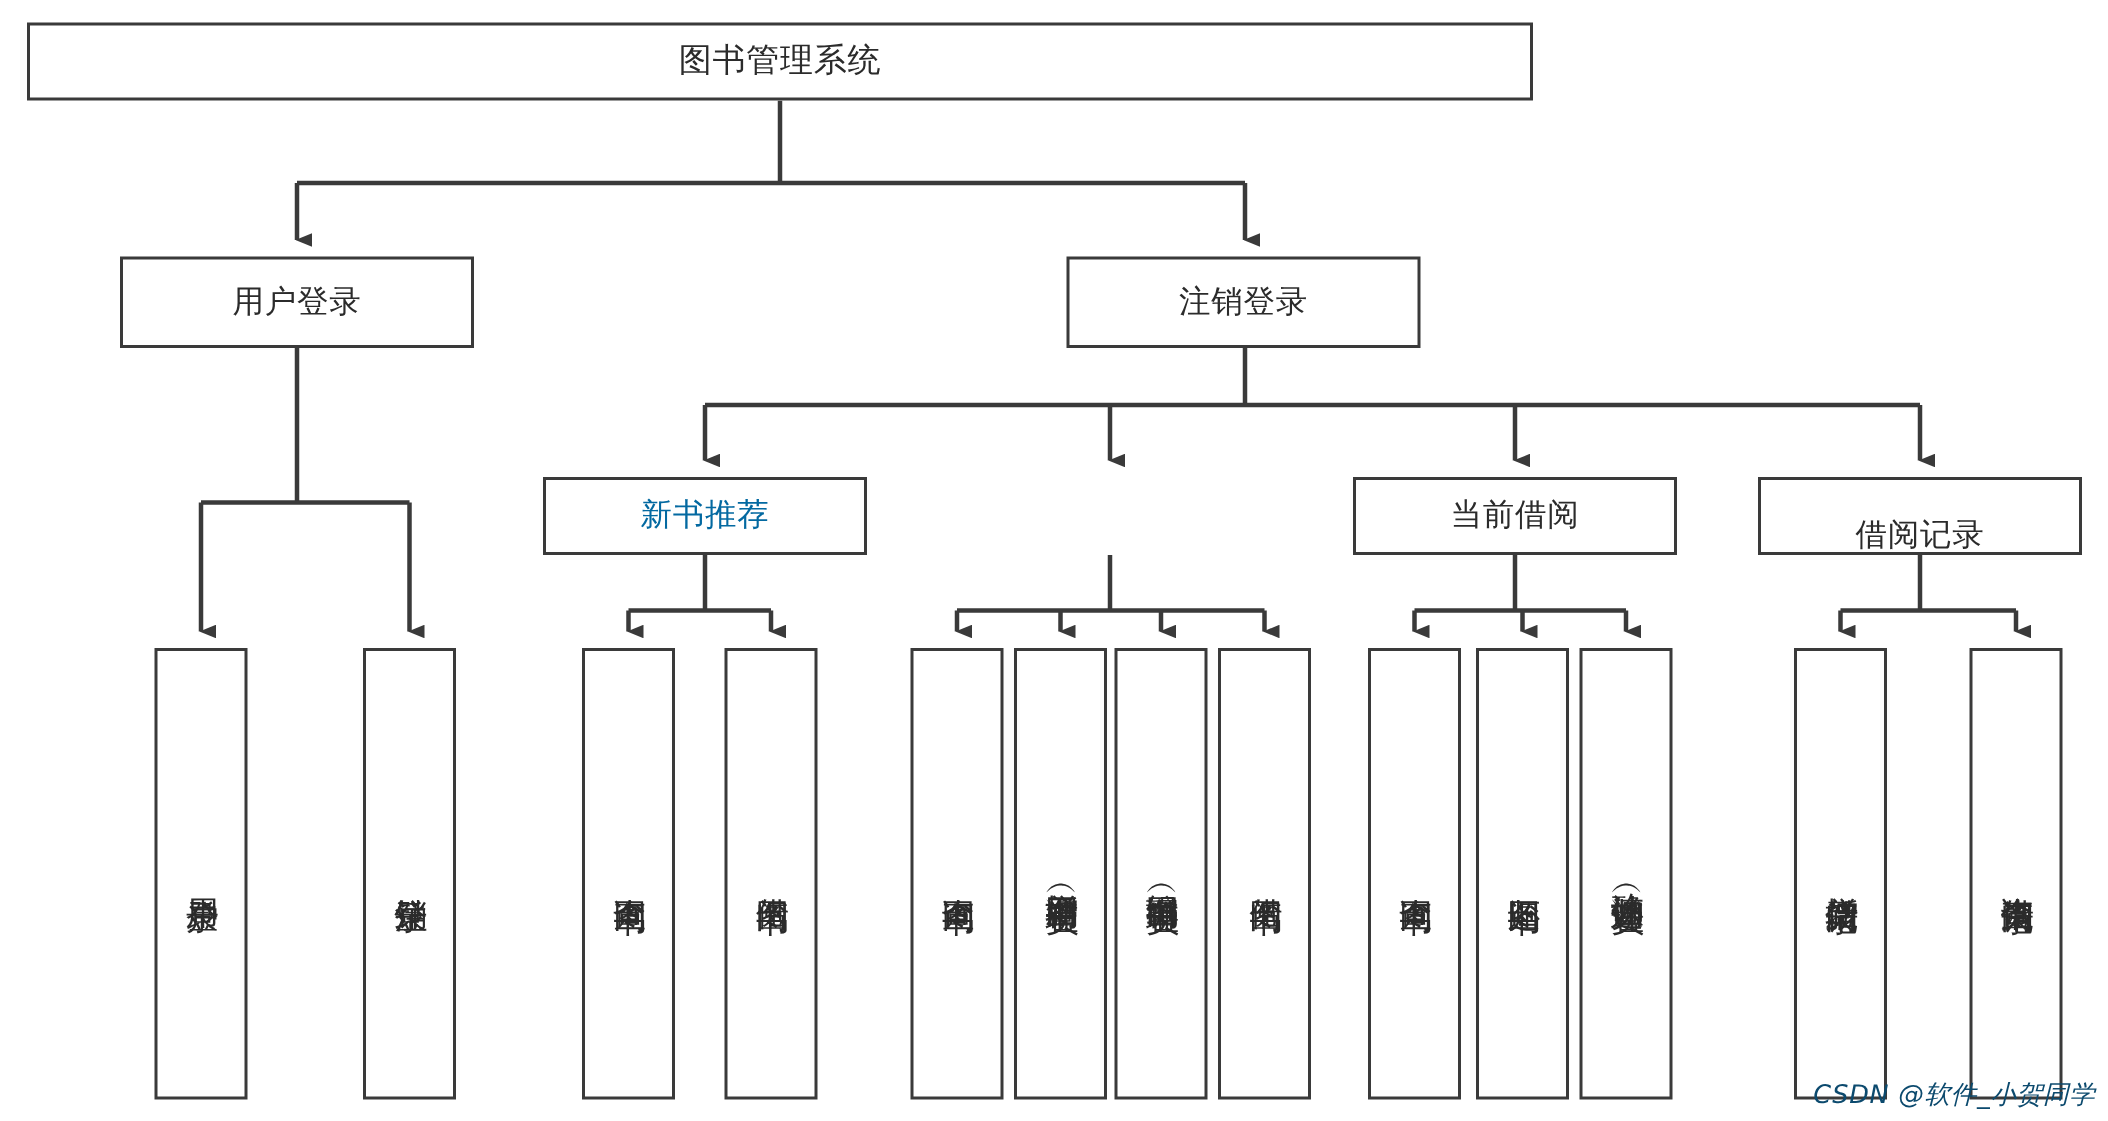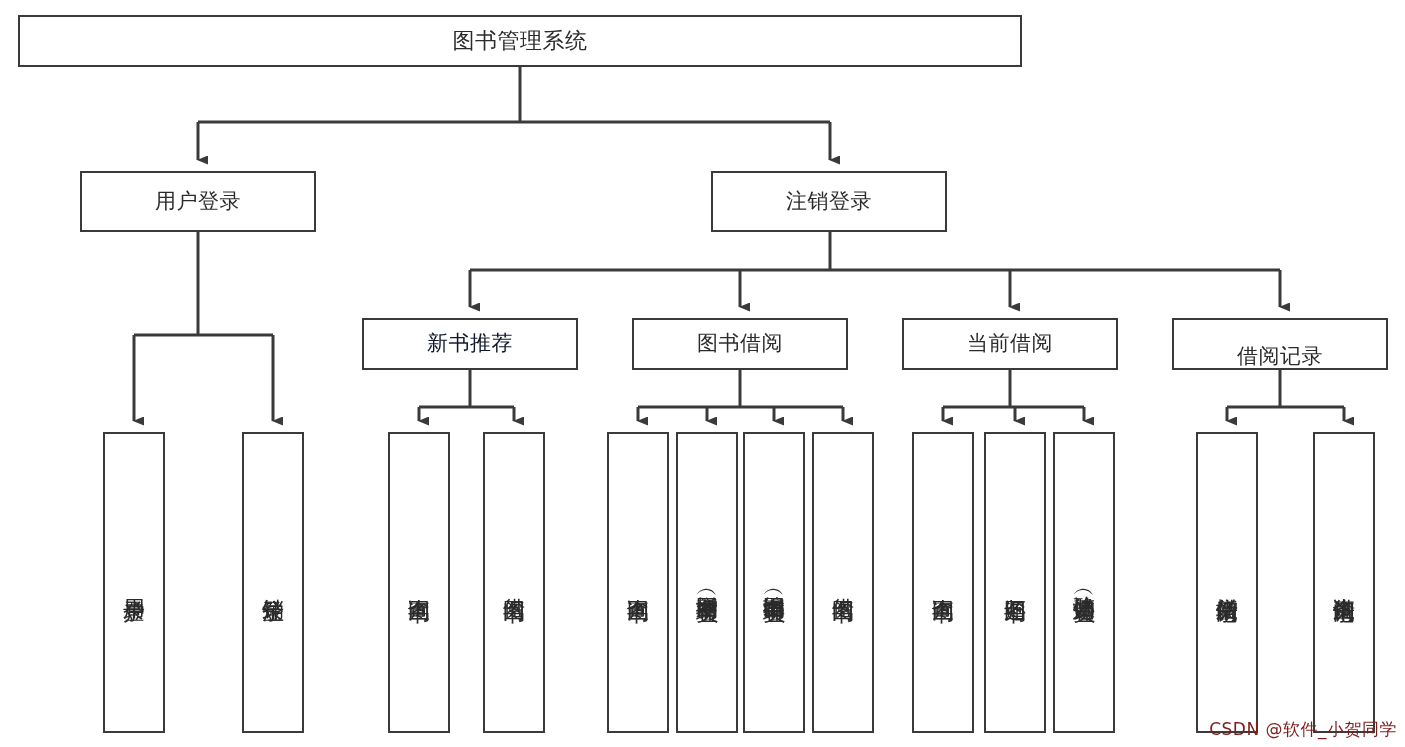--- a/index.html
+++ b/index.html
@@ -127,25 +127,22 @@
     <span class="node-label">图书管理系统</span>
   </div>
 
   <div class="node node-h" style="left: 80px; top: 171px; width: 236px; height: 61px; border-color: rgb(58, 58, 58); color: rgb(43, 43, 43); background: rgb(255, 255, 255);">
     <span class="node-label">用户登录</span>
   </div>
   <div class="node node-h" style="left: 711px; top: 171px; width: 236px; height: 61px; border-color: rgb(58, 58, 58); color: rgb(43, 43, 43); background: rgb(255, 255, 255);">
     <span class="node-label">注销登录</span>
   </div>
 
-  <div class="node node-h" style="left: 362px; top: 318px; width: 216px; height: 52px; border-color: rgb(58, 58, 58); color: #0f172a; background: rgb(255, 255, 255);">
+  <div class="node node-h" style="left: 362px; top: 318px; width: 216px; height: 52px; border-color: rgb(58, 58, 58); color: #0369a1; background: rgb(255, 255, 255);">
     <span class="node-label">新书推荐</span>
-  </div>
-  <div class="node node-h" style="left: 632px; top: 318px; width: 216px; height: 52px; border-color: rgb(58, 58, 58); color: rgb(43, 43, 43); background: rgb(255, 255, 255);">
-    <span class="node-label">图书借阅</span>
   </div>
   <div class="node node-h" style="left: 902px; top: 318px; width: 216px; height: 52px; border-color: rgb(58, 58, 58); color: rgb(43, 43, 43); background: rgb(255, 255, 255);">
     <span class="node-label">当前借阅</span>
   </div>
   <div class="node node-h" style="left: 1172px; top: 318px; width: 216px; height: 52px; border-color: rgb(58, 58, 58); color: rgb(43, 43, 43); background: rgb(255, 255, 255); align-items: flex-end;">
     <span class="node-label">借阅记录</span>
   </div>
 
   <div class="node node-v" style="left: 103px; top: 432px; width: 62px; height: 301px; border-color: rgb(58, 58, 58); color: rgb(43, 43, 43); background: rgb(255, 255, 255);">
     <span class="node-label">用户登录</span>
@@ -180,14 +177,14 @@
   <div class="node node-v" style="left: 1053px; top: 432px; width: 62px; height: 301px; border-color: rgb(58, 58, 58); color: rgb(43, 43, 43); background: rgb(255, 255, 255);">
     <span class="node-label">确认归还（管理员）</span>
   </div>
   <div class="node node-v" style="left: 1196px; top: 432px; width: 62px; height: 301px; border-color: rgb(58, 58, 58); color: rgb(43, 43, 43); background: rgb(255, 255, 255);">
     <span class="node-label">新增借阅记录</span>
   </div>
   <div class="node node-v" style="left: 1313px; top: 432px; width: 62px; height: 301px; border-color: rgb(58, 58, 58); color: rgb(43, 43, 43); background: rgb(255, 255, 255);">
     <span class="node-label">查询借阅记录</span>
   </div>
 
-  <div id="watermark" style="color: #7f1d1d;">CSDN @软件_小贺同学</div>
+  <div id="watermark" style="color: #0c4a6e; font-style: italic;">CSDN @软件_小贺同学</div>
 </div>
 
 </body></html>

